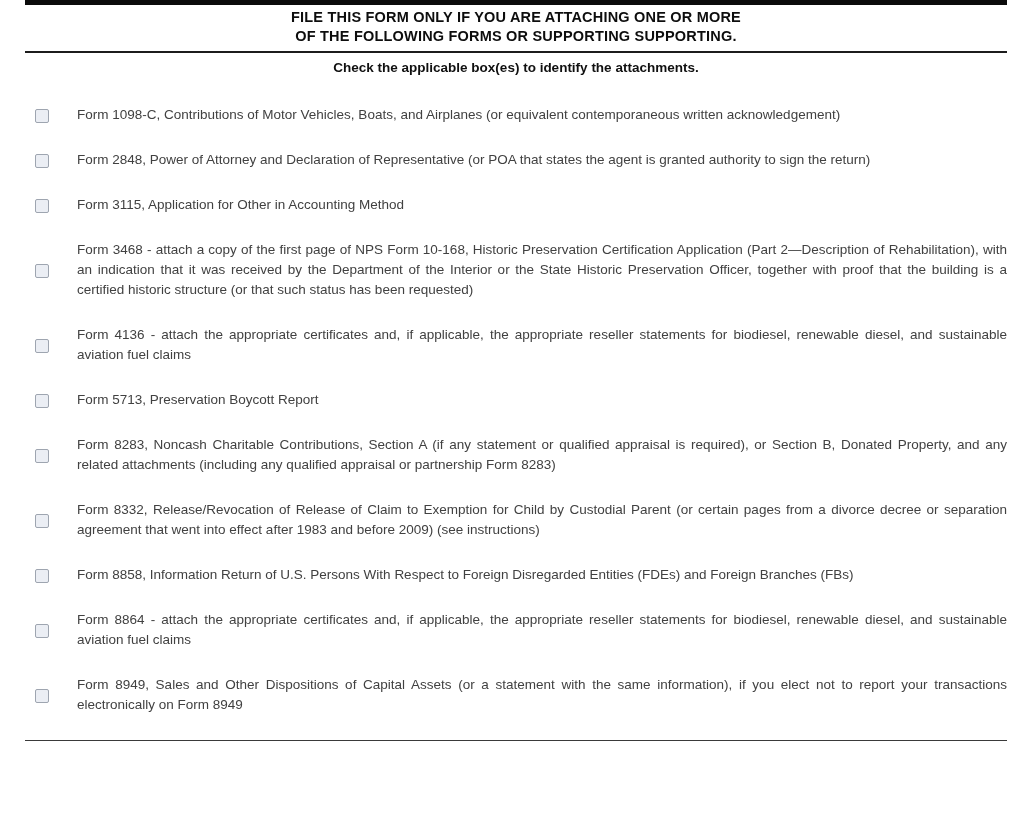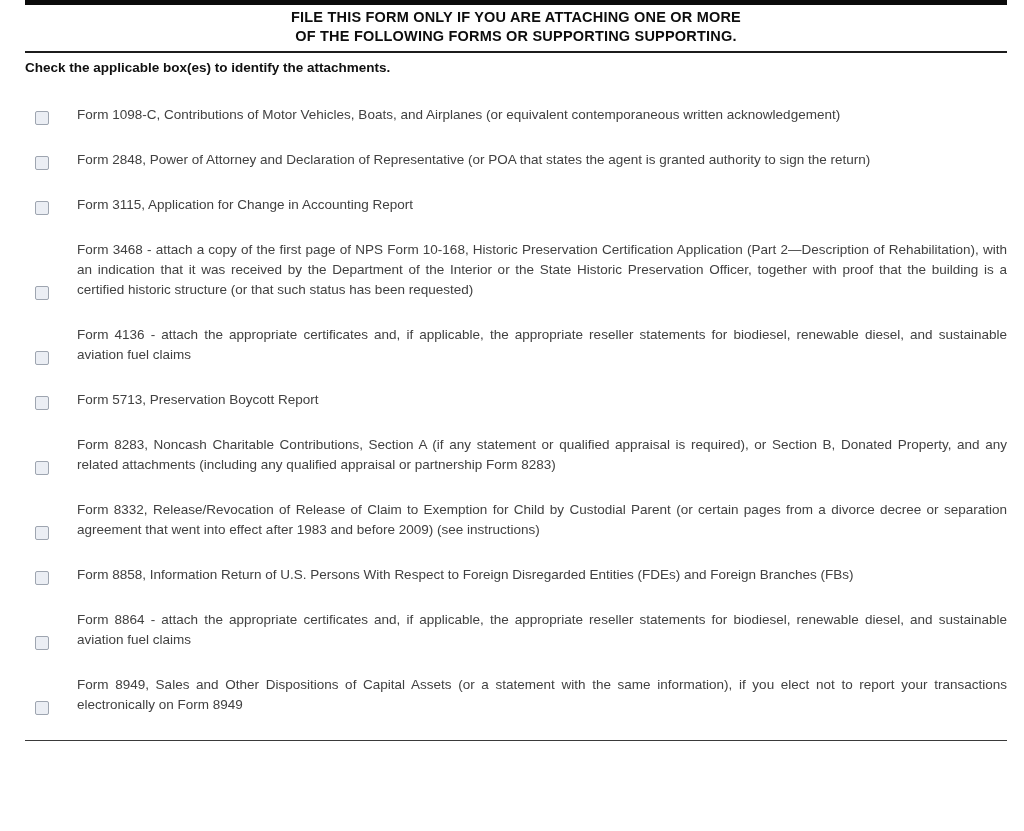--- a/index.html
+++ b/index.html
@@ -31,28 +31,29 @@
   .header-rule {
     margin-top: 5px;
     border-top: 2px solid #1c1c1c;
   }
   .instruction {
     margin-top: 6px;
     font-weight: 700;
     font-size: 13.5px;
     line-height: 18px;
     color: #101010;
+    text-align: center;
   }
   .checklist {
     margin-top: 28px;
     padding-left: 10px;
   }
   .row {
     display: flex;
-    align-items: flex-end;
+    align-items: center;
     margin-bottom: 25px;
   }
   .checkbox {
     flex: 0 0 auto;
     width: 14px;
     height: 14px;
     margin-top: 2px;
     background: #ebeef4;
     border: 1px solid #9ea5b0;
     border-radius: 2px;
@@ -104,21 +105,21 @@
     <div class="label">Form 1098-C, Contributions of Motor Vehicles, Boats, and Airplanes (or equivalent contemporaneous written acknowledgement)</div>
   </div>
 
   <div class="row">
     <span class="checkbox" role="checkbox" aria-checked="false"></span>
     <div class="label">Form 2848, Power of Attorney and Declaration of Representative (or POA that states the agent is granted authority to sign the return)</div>
   </div>
 
   <div class="row">
     <span class="checkbox" role="checkbox" aria-checked="false"></span>
-    <div class="label">Form 3115, Application for Change in Accounting Report</div>
+    <div class="label">Form 3115, Application for Other in Accounting Method</div>
   </div>
 
   <div class="row">
     <span class="checkbox" role="checkbox" aria-checked="false"></span>
     <div class="label">Form 3468 - attach a copy of the first page of NPS Form 10-168, Historic Preservation Certification Application (Part 2—Description of Rehabilitation), with an indication that it was received by the Department of the Interior or the State Historic Preservation Officer, together with proof that the building is a certified historic structure (or that such status has been requested)</div>
   </div>
 
   <div class="row">
     <span class="checkbox" role="checkbox" aria-checked="false"></span>
     <div class="label">Form 4136 - attach the appropriate certificates and, if applicable, the appropriate reseller statements for biodiesel, renewable diesel, and sustainable aviation fuel claims</div>

